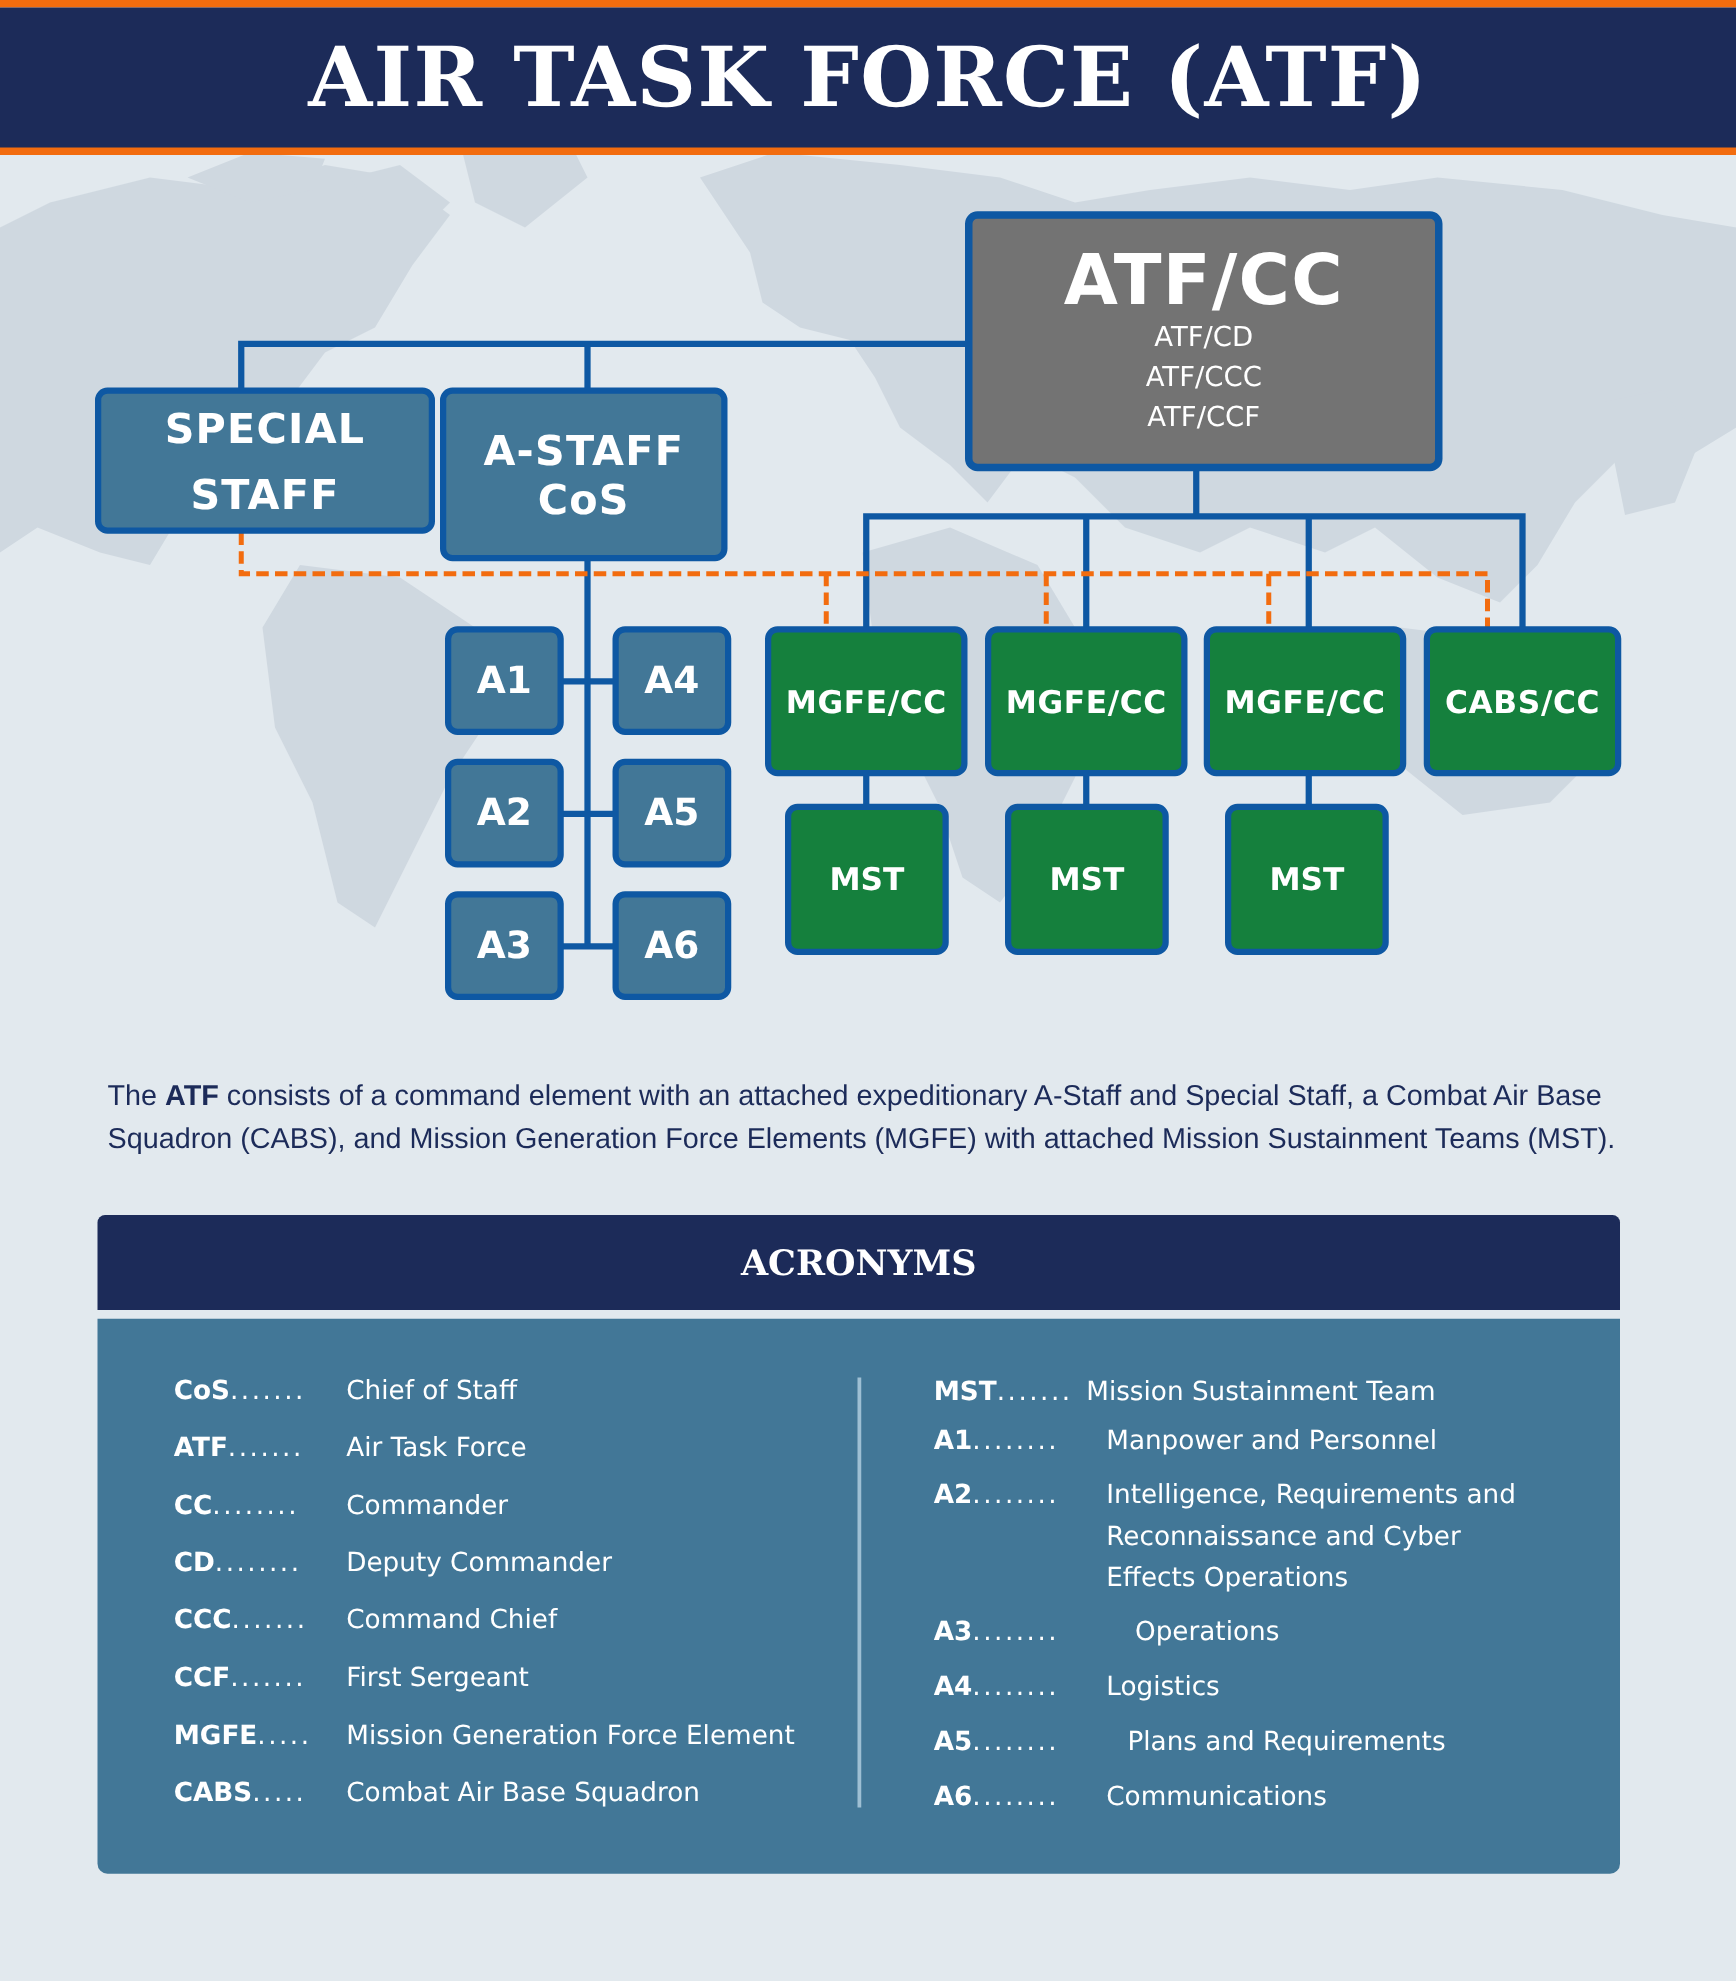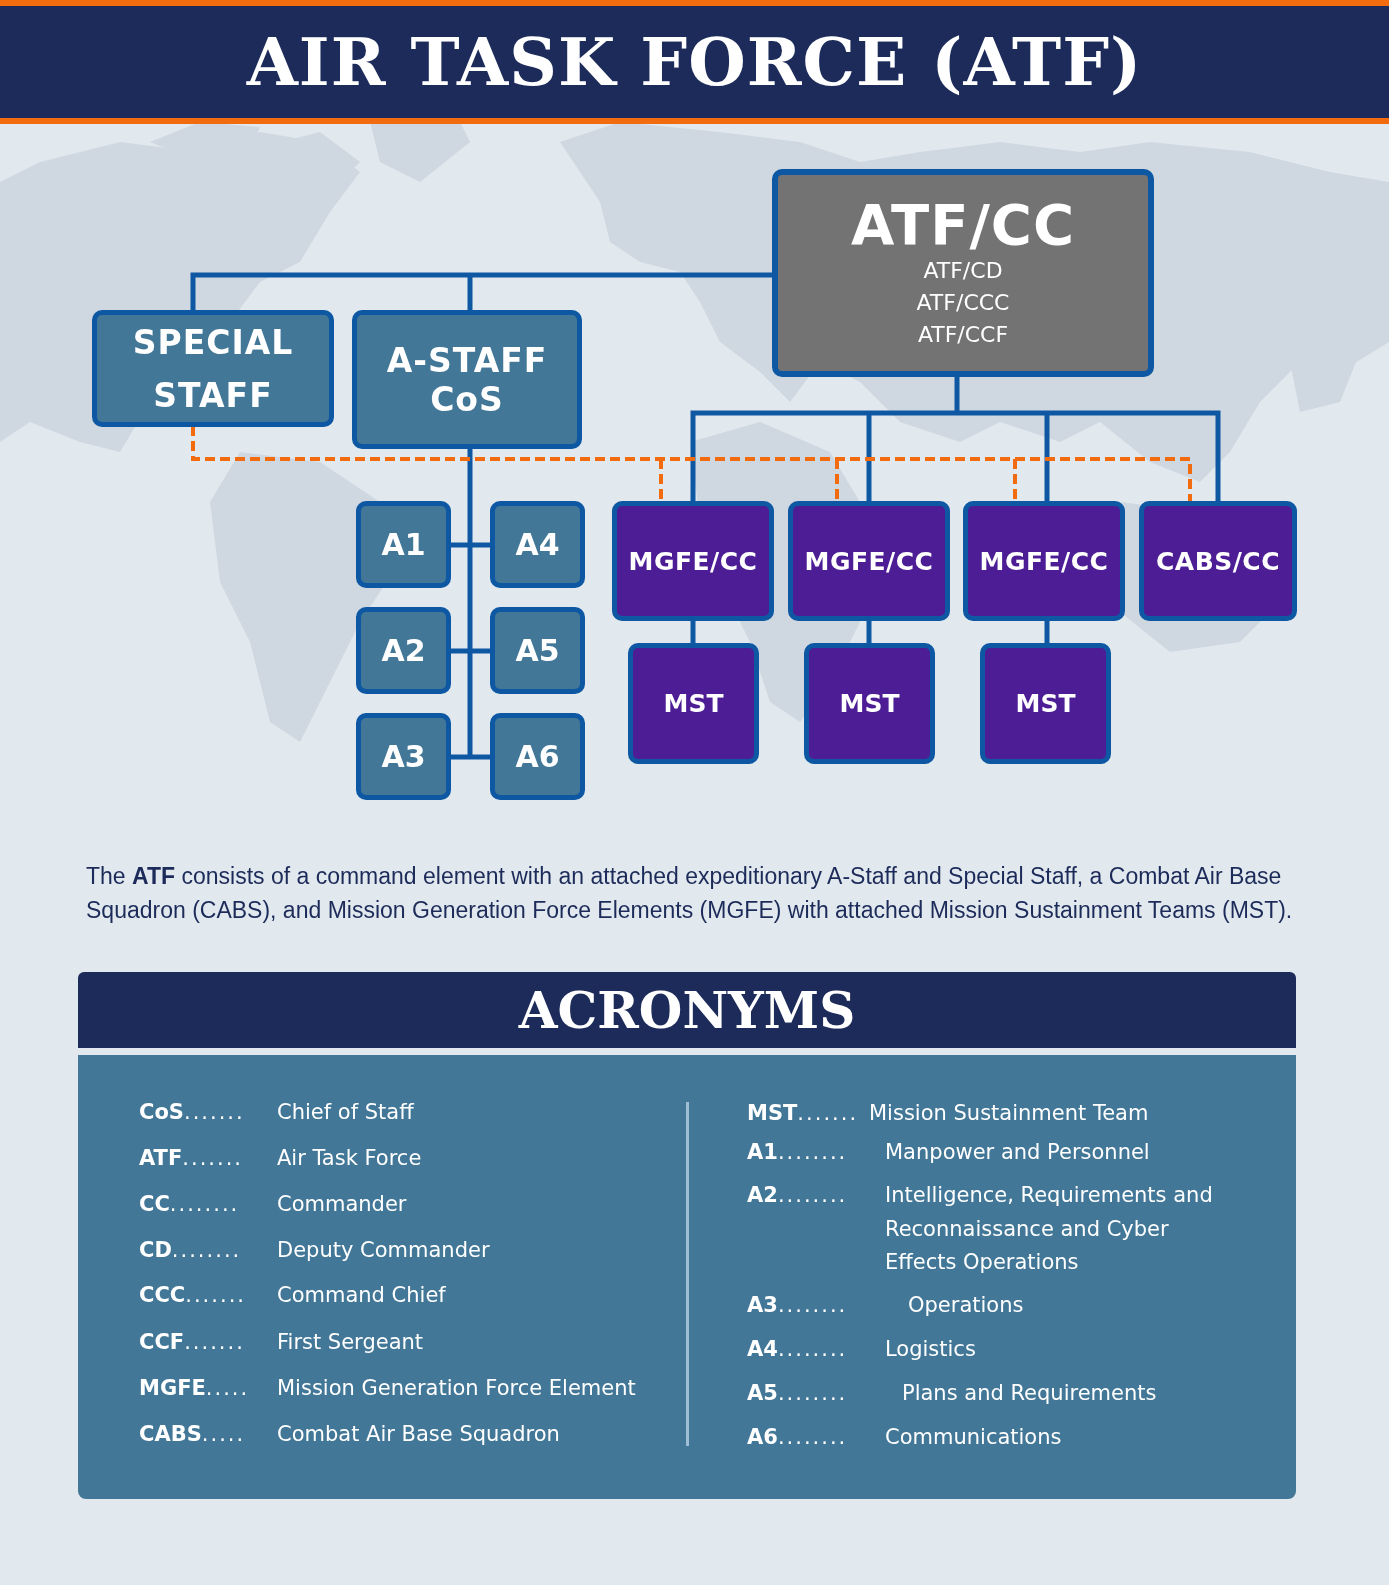--- a/index.html
+++ b/index.html
@@ -20,41 +20,41 @@
     font-weight: bold; font-size: 66px; letter-spacing: 1px;
   }
   .lines { position: absolute; left: 0; top: 0; width: 1389px; height: 840px; }
   .box {
     position: absolute; box-sizing: border-box; border: 5px solid #0e58a3;
     border-radius: 10px; display: flex; flex-direction: column;
     align-items: center; justify-content: center; color: #fff;
     font-family: "DejaVu Sans", sans-serif; font-weight: bold; text-align: center;
   }
   .box.staff { background: #427797; }
-  .box.orange { background: #4c1d95; }
+  .box.orange { background: #15803d; }
   .box.navy { background: #737373; }
   .cc-main { font-size: 56px; line-height: 60px; letter-spacing: 1px; }
   .cc-sub { font-size: 22px; line-height: 32px; font-weight: normal; }
   .staff-label { font-size: 33px; line-height: 39px; letter-spacing: 1px; }
   .a-label { font-size: 30px; }
   .org-label { font-size: 25px; letter-spacing: 0.5px; }
   .mst-label { font-size: 25px; }
   .summary {
     position: absolute; left: 86px; top: 836px; width: 1220px;
     font-size: 23px; line-height: 34px; color: #1c2b59;
   }
   .summary b { font-weight: bold; }
   .acr-head {
     position: absolute; left: 78px; top: 972px; width: 1218px; height: 76px;
     background: #1c2b59; border-radius: 6px 6px 0 0;
     display: flex; align-items: center; justify-content: center;
   }
   .acr-title {
     color: #fff; font-family: "DejaVu Serif", "Liberation Serif", serif;
-    font-weight: bold; font-size: 50px;
+    font-weight: bold; font-size: 28px;
   }
   .acr-body {
     position: absolute; left: 78px; top: 1055px; width: 1218px; height: 444px;
     background: #427797; border-radius: 0 0 8px 8px;
   }
   .acr-divider { position: absolute; left: 686px; top: 1102px; width: 3px; height: 344px; background: #9ebfd3; }
   .acr-row {
     position: absolute; color: #fff; font-size: 21px; line-height: 33px;
     display: flex; font-family: "DejaVu Sans", sans-serif;
   }
@@ -112,21 +112,21 @@
   </g>
 </svg>
 
 <div class="box navy" style="left:772px; top:169px; width:382px; height:208px; border-width:6px;">
   <div class="cc-main">ATF/CC</div>
   <div class="cc-sub">ATF/CD</div>
   <div class="cc-sub">ATF/CCC</div>
   <div class="cc-sub">ATF/CCF</div>
 </div>
 
-<div class="box staff" style="left:92px; top:310px; width:242px; height:117px;gap:14px;">
+<div class="box staff" style="left:76px; top:310px; width:272px; height:117px;gap:14px;">
   <div class="staff-label">SPECIAL</div>
   <div class="staff-label">STAFF</div>
 </div>
 <div class="box staff" style="left:352px; top:310px; width:230px; height:139px;">
   <div class="staff-label">A-STAFF</div>
   <div class="staff-label">CoS</div>
 </div>
 
 <div class="box staff" style="left:356px; top:501px; width:95px; height:87px;">
     <span class="a-label">A1</span>

